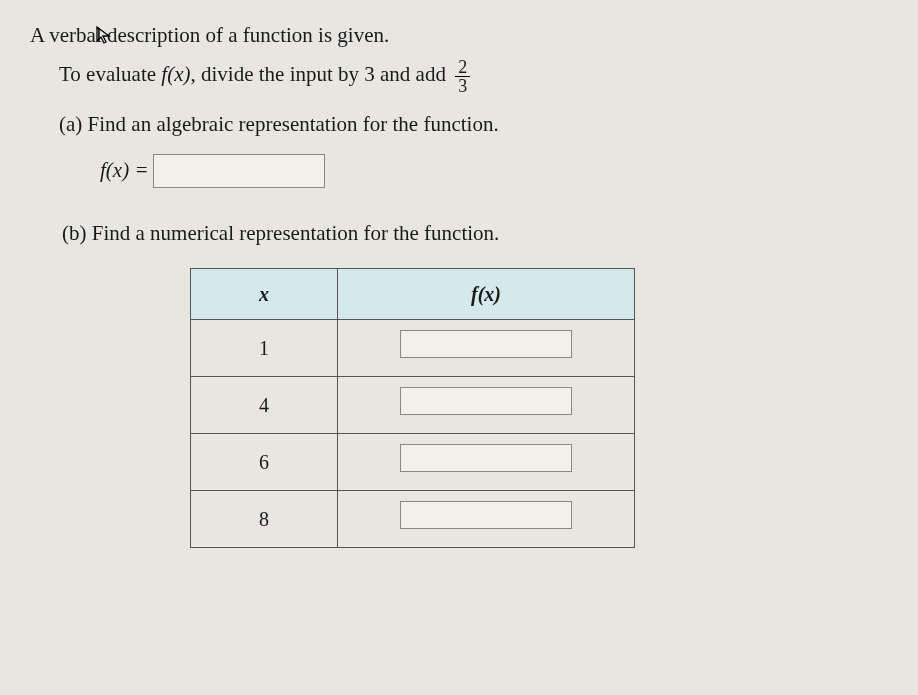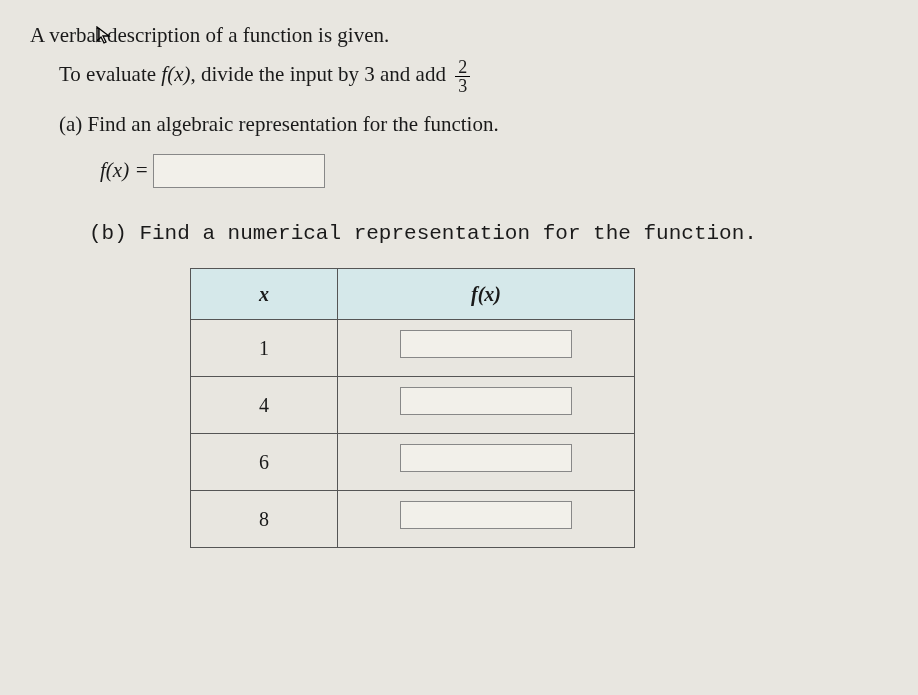--- a/index.html
+++ b/index.html
@@ -11,23 +11,22 @@
     background: #e8e6e0;
     width: 918px;
     height: 695px;
     box-sizing: border-box;
     line-height: 1.5;
   }
   .line1 {
     margin-bottom: 6px;
   }
   .indent {
-    margin-left: 59px;
+    margin-left: 32px;
     margin-bottom: 18px;
-    font-family: Liberation Mono, monospace;
   }
   .indent2 {
     margin-left: 29px;
     margin-bottom: 14px;
   }
   .frac {
     display: inline-block;
     vertical-align: middle;
     text-align: center;
     font-size: 18px;

